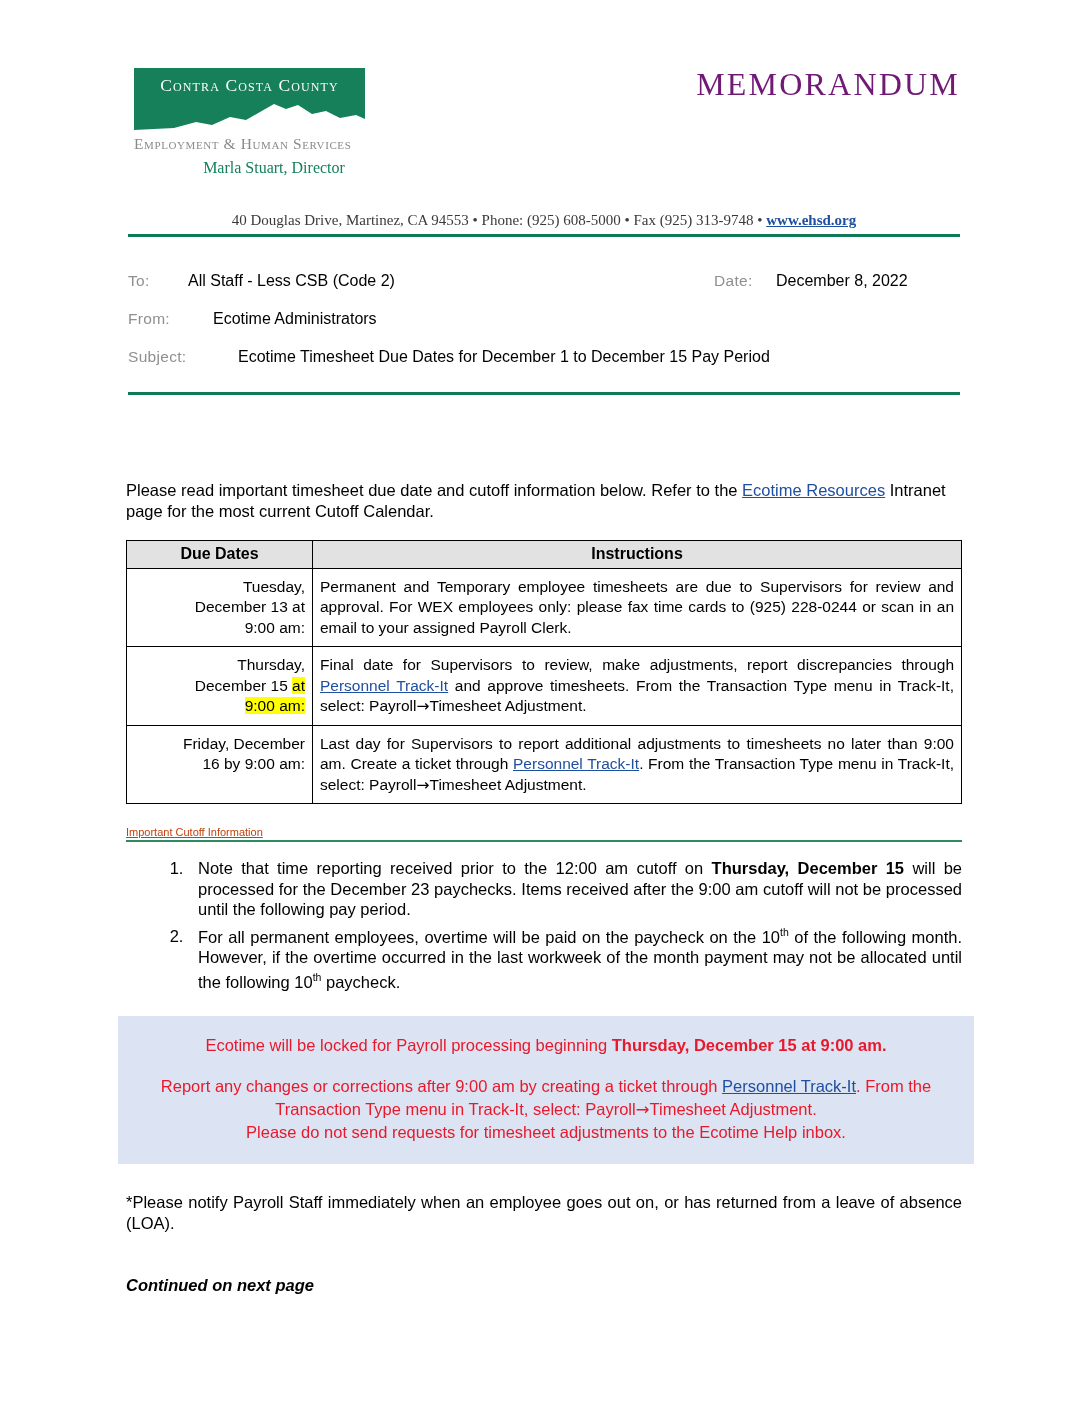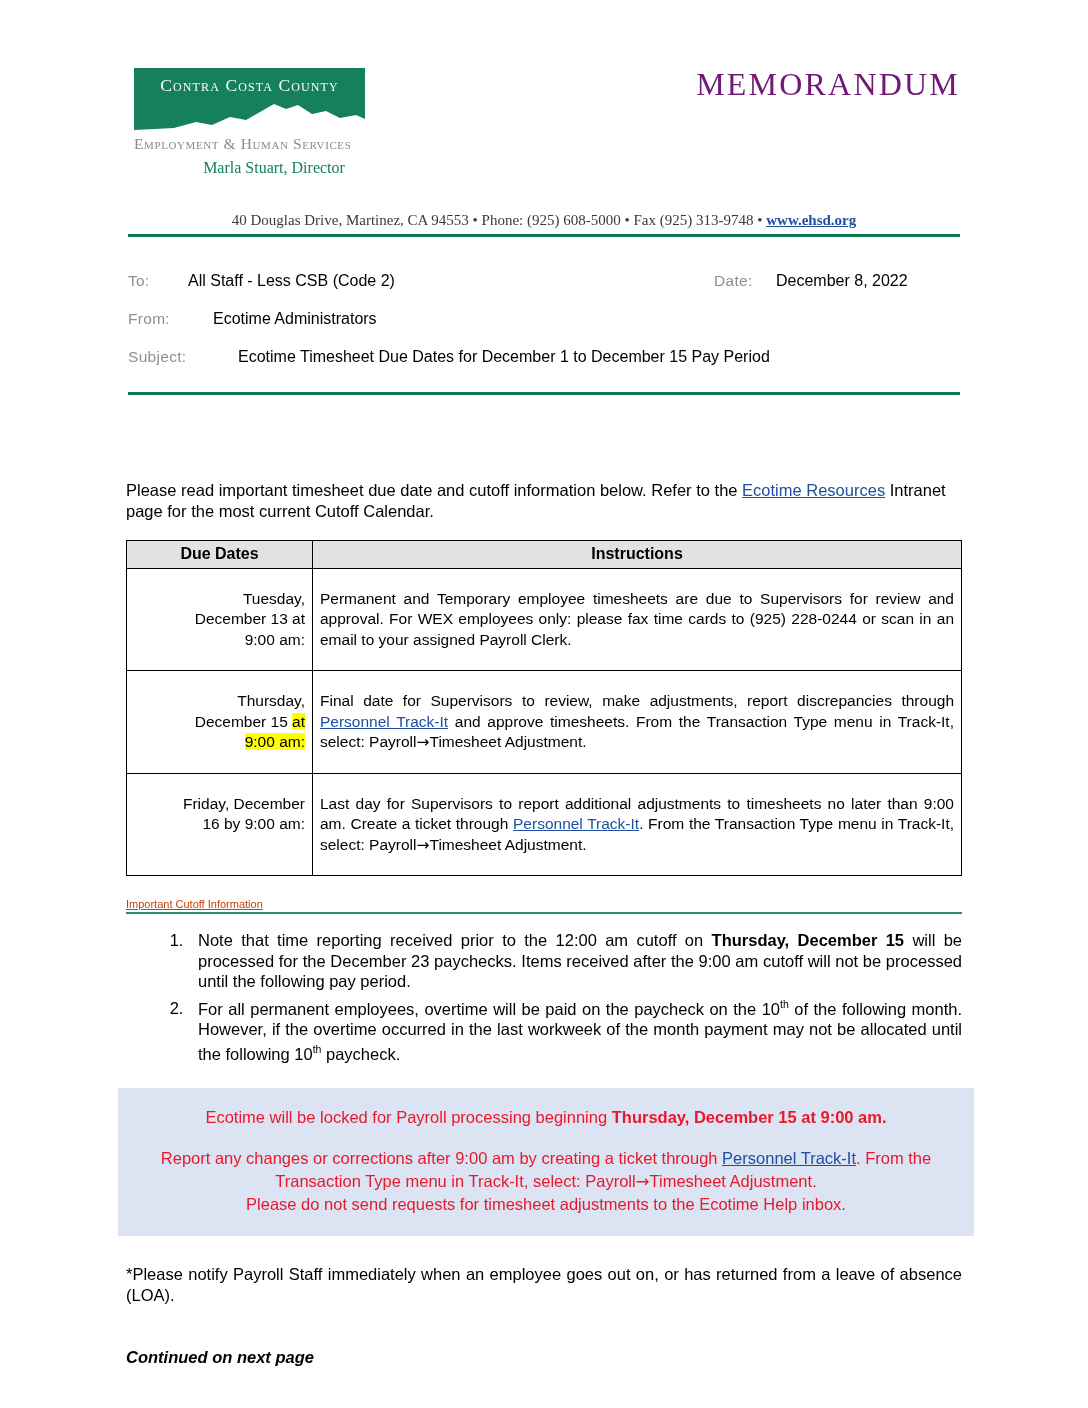--- a/index.html
+++ b/index.html
@@ -174,21 +174,21 @@
   table.duedates {
     border-collapse: collapse;
     width: 836px;
     table-layout: fixed;
     font-size: 15.5px;
   }
   table.duedates th,
   table.duedates td {
     border: 1.6px solid #000000;
     vertical-align: top;
-    padding: 20px 7px;
+    padding: 8px 7px;
     line-height: 20.5px;
   }
   table.duedates thead th {
     background: #E2E2E2;
     text-align: center;
     font-weight: bold;
     font-size: 16px;
     padding: 3px 6px;
   }
   .col-dates { width: 186px; }

